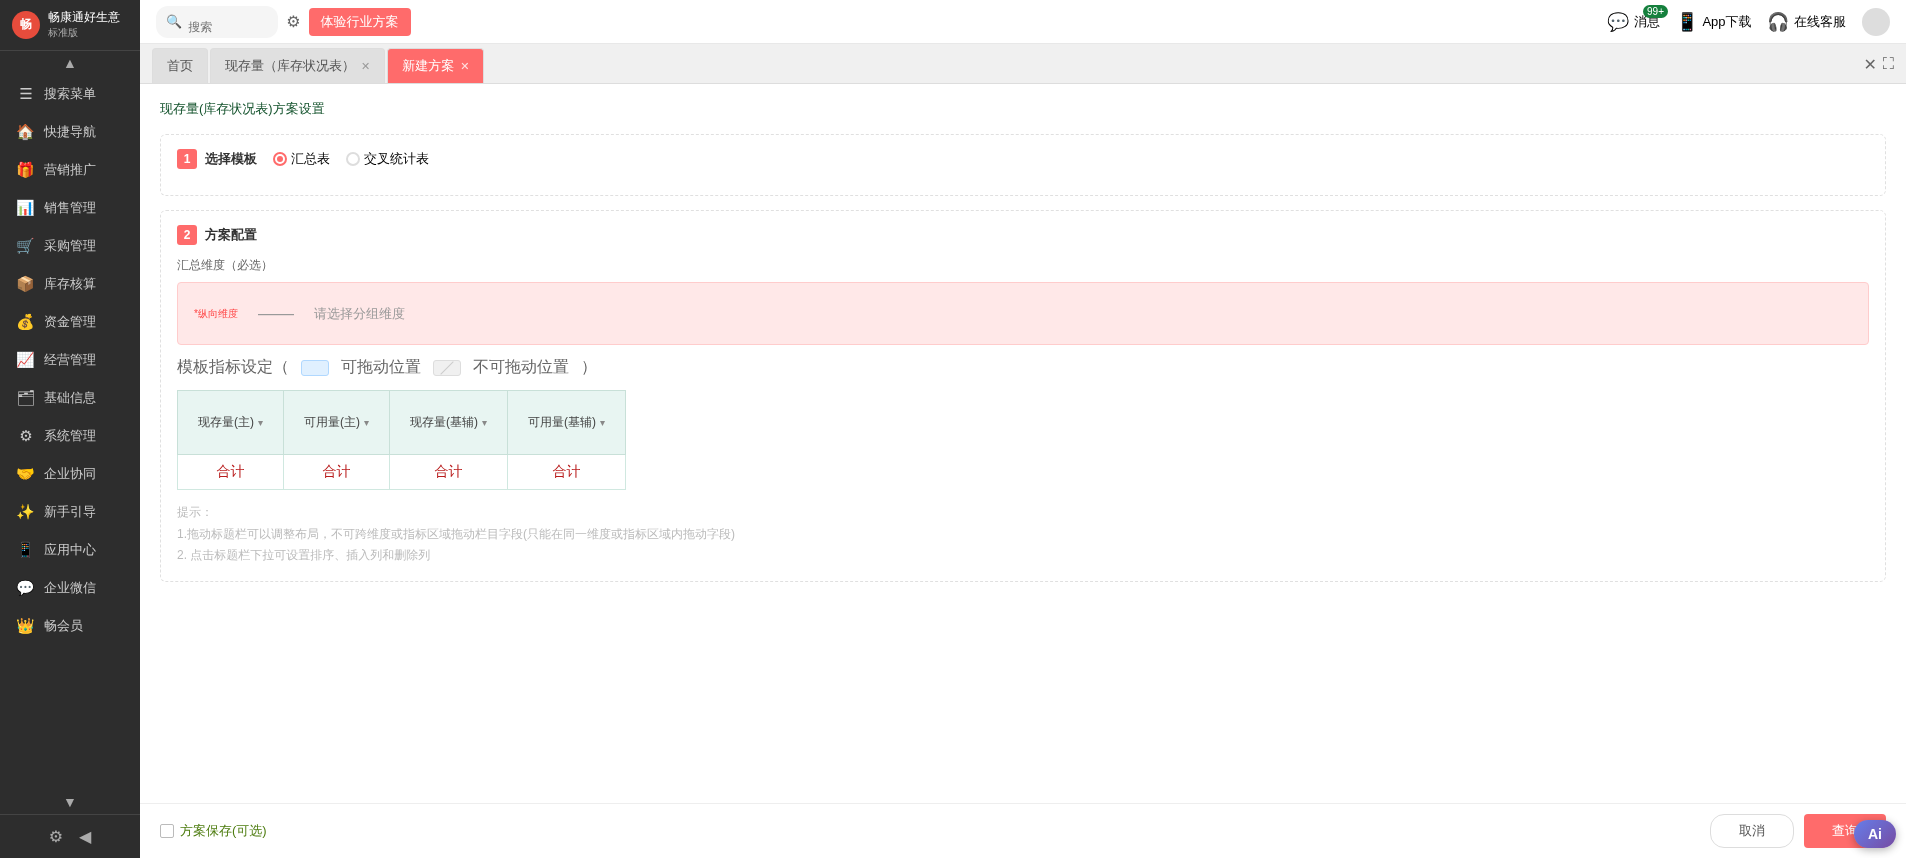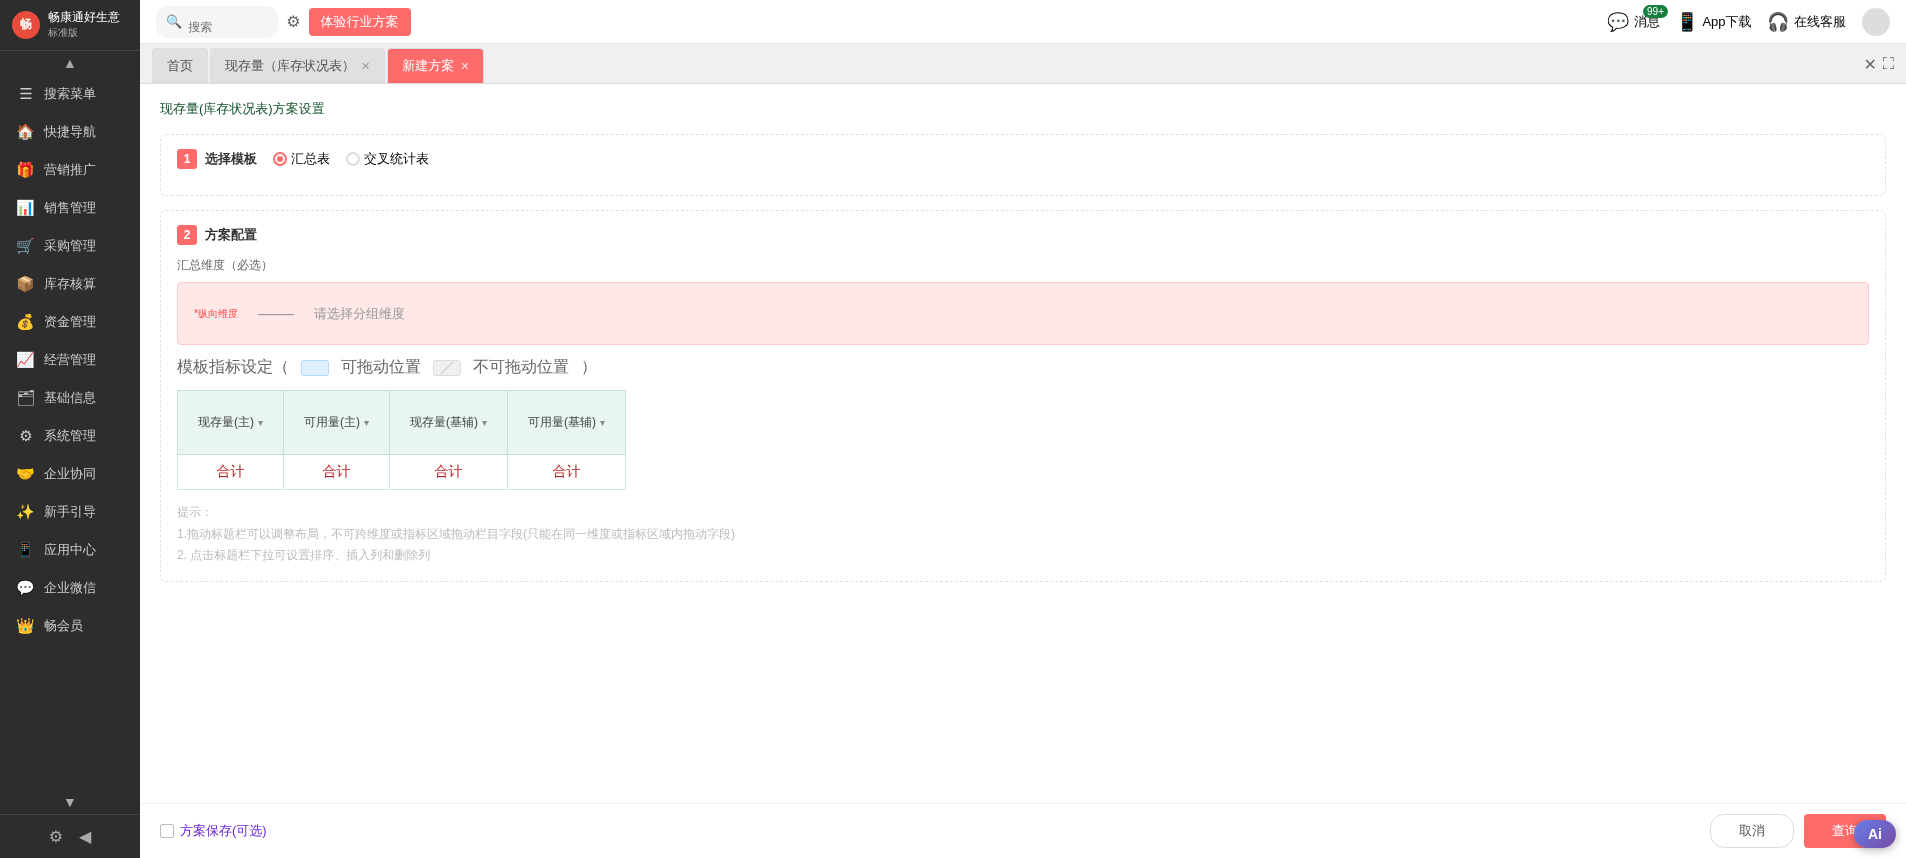--- a/index.html
+++ b/index.html
@@ -178,21 +178,21 @@
     .tips-area { margin-top: 12px; font-size: 12px; color: #bbb; line-height: 1.8; }
     .tips-title { color: #bbb; }
 
     
     .footer-area {
       border-top: 1px solid #eee;
       padding: 10px 20px;
       display: flex; align-items: center; justify-content: space-between;
       background: #fff; flex-shrink: 0;
     }
-    .save-check { display: flex; align-items: center; gap: 6px; font-size: 13px; color: #6d28d9; cursor: pointer; }
+    .save-check { display: flex; align-items: center; gap: 6px; font-size: 13px; color: #4d7c0f; cursor: pointer; }
     .checkbox-sq { width: 14px; height: 14px; border: 1px solid #bbb; border-radius: 2px; }
     .footer-btns { display: flex; gap: 10px; }
     .btn-cancel {
       background: #fff; border: 1px solid #ddd; color: #555;
       padding: 7px 28px; border-radius: 14px; cursor: pointer; font-size: 13px;
     }
     .btn-query {
       background: #ff6b6b; border: none; color: #fff;
       padding: 7px 28px; border-radius: 4px; cursor: pointer; font-size: 13px;
     }

